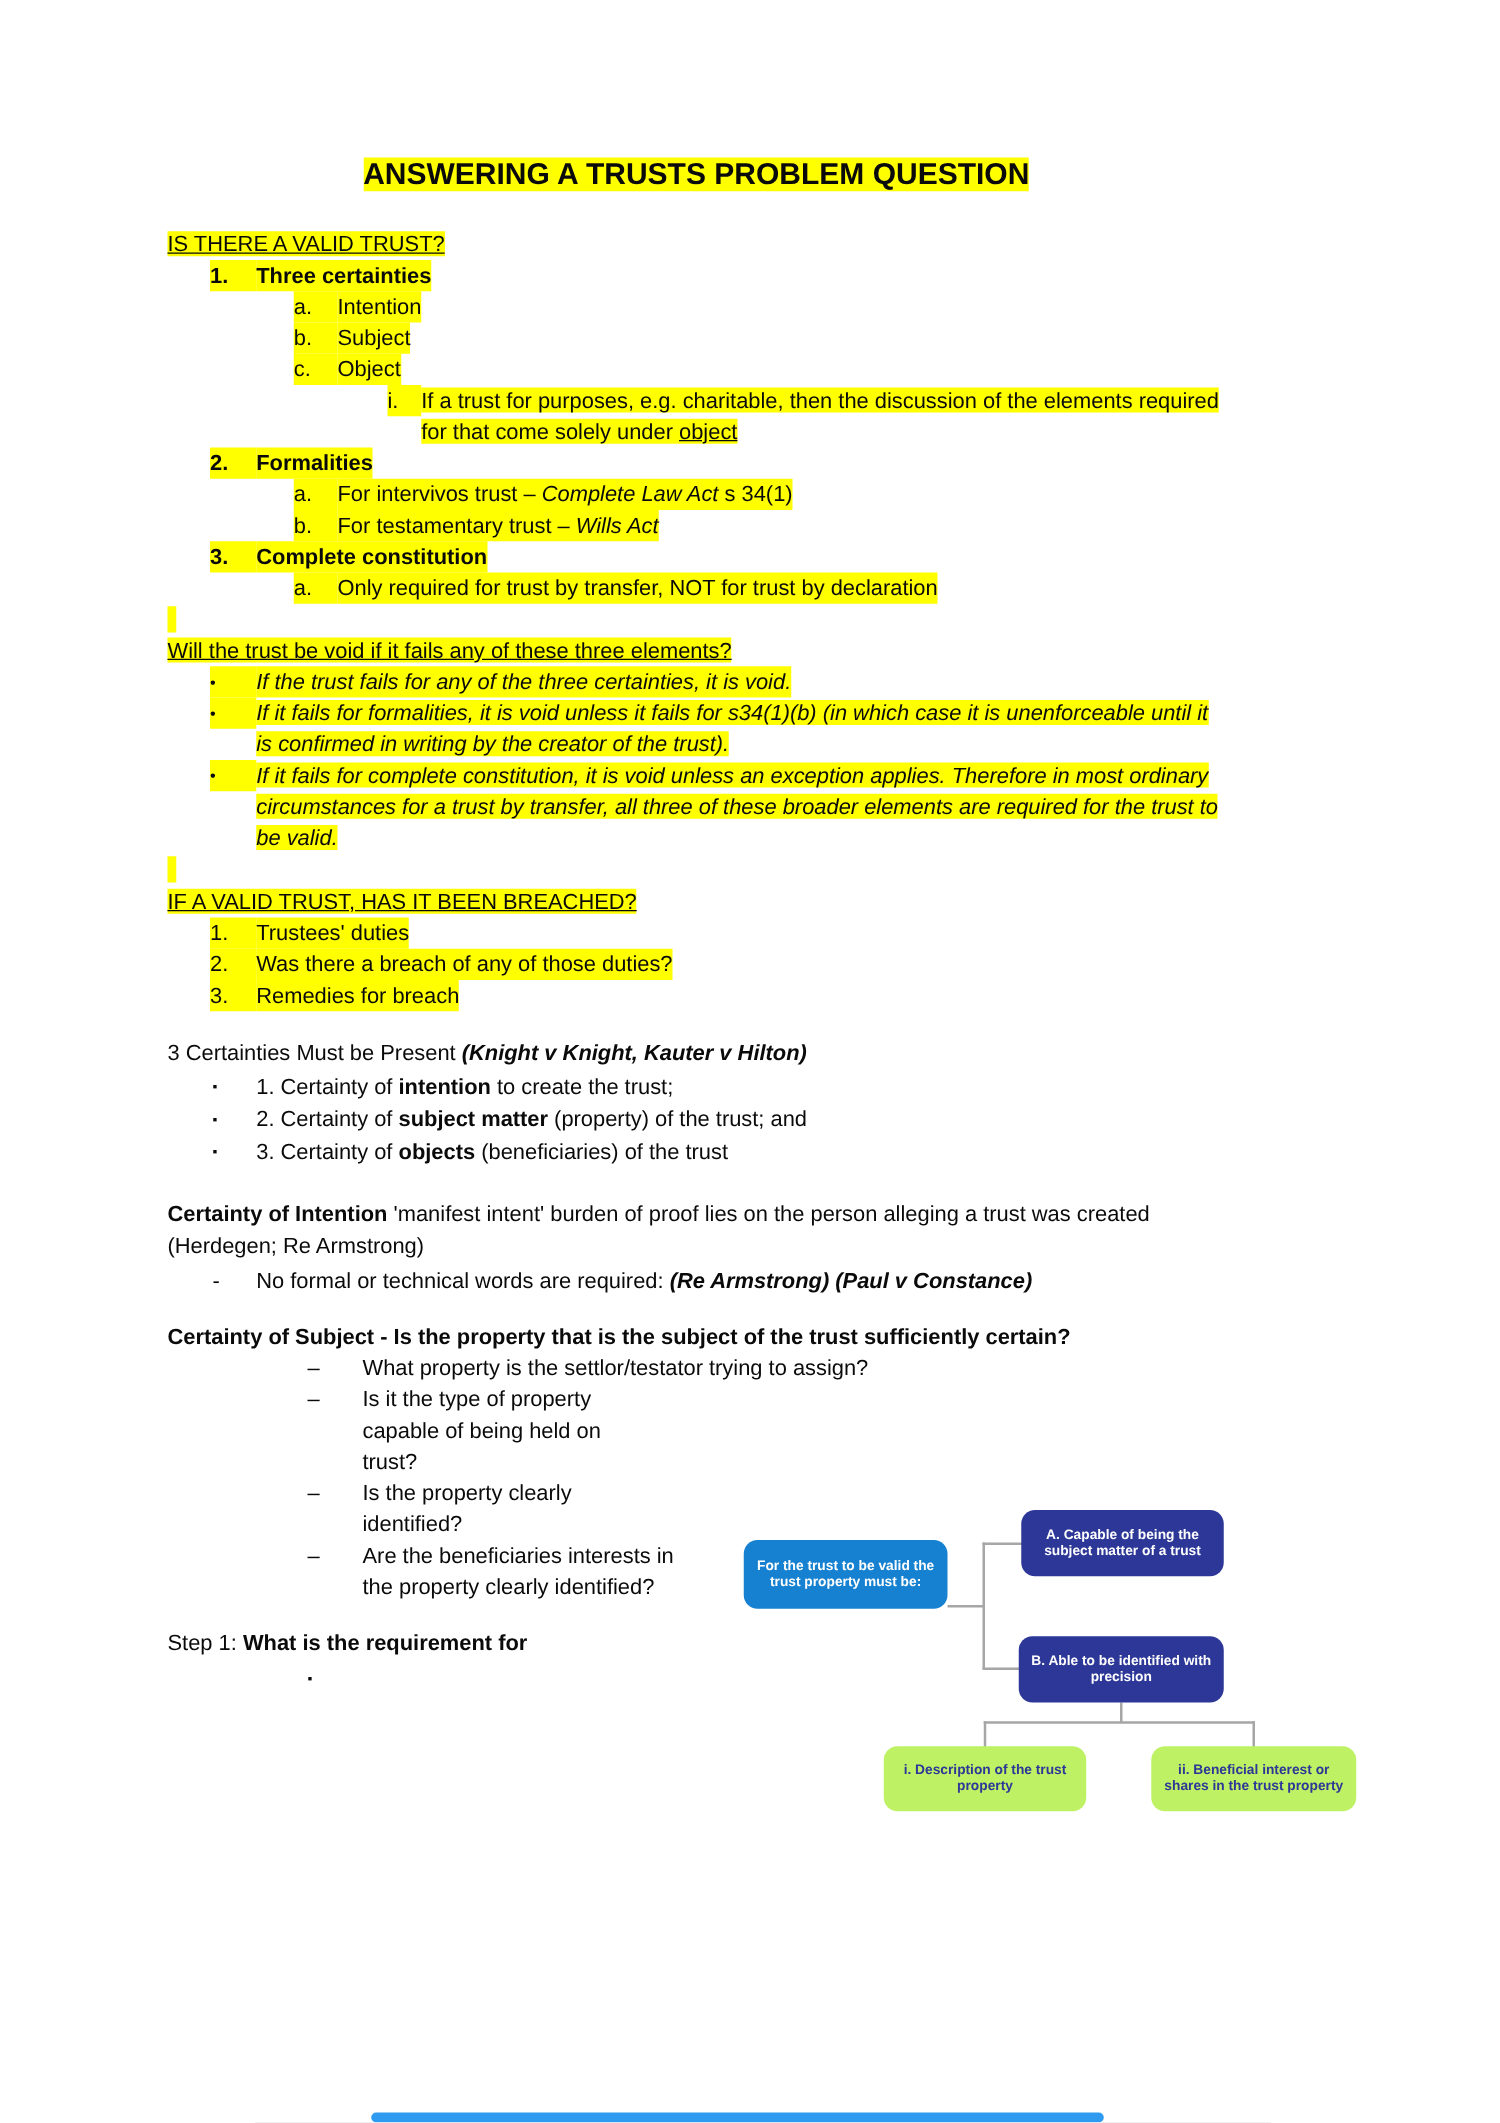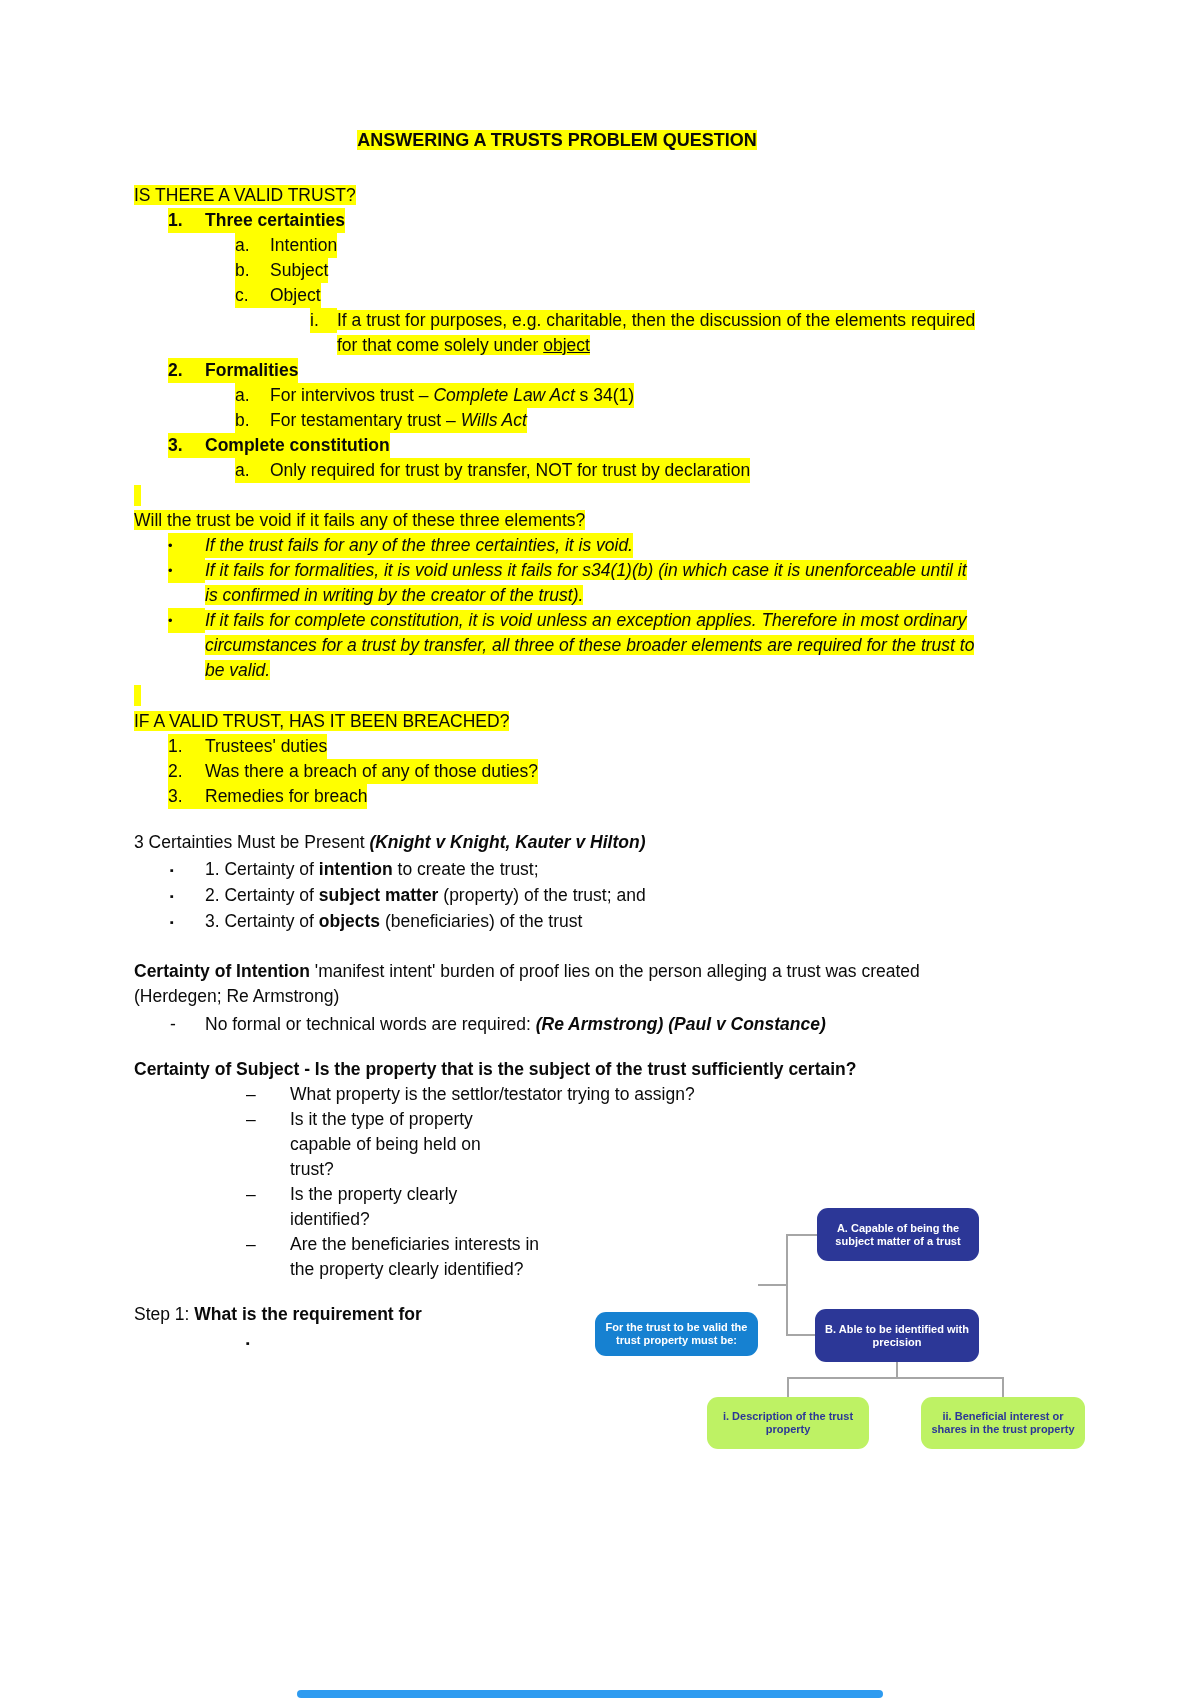--- a/index.html
+++ b/index.html
@@ -1,22 +1,22 @@
 <!DOCTYPE html>
 <html><head>
 <meta charset="utf-8">
 <style>
   html,body{margin:0;padding:0;background:#e8e8e8;}
   .page{position:relative;width:1200px;height:1698px;background:#ffffff;margin:0 auto;
         font-family:"Liberation Sans",sans-serif;color:#0a0a0a;font-size:17.5px;overflow:hidden;}
   .content{position:absolute;left:134px;top:0;width:846px;}
   .hl{background:#ffff00;}
-  .title{margin-top:128px;text-align:center;font-weight:bold;font-size:18px;line-height:24px;}
+  .title{margin-top:128px;text-align:center;font-weight:bold;font-size:24px;line-height:24px;}
   .h1{line-height:25px;margin:0;}
-  .h1 .hl{}
+  .h1 .hl{text-decoration:underline;}
   .row{display:flex;line-height:25px;align-items:flex-start;}
   .lvl1{padding-left:34px;}
   .lvl1 .marker{flex:0 0 37px;}
   .lvla{padding-left:101px;}
   .lvla .marker{flex:0 0 35px;}
   .lvli{padding-left:176px;}
   .lvli .marker{flex:0 0 27px;}
   .lvli .txt{max-width:655px;}
   .bullet{padding-left:34px;}
   .bullet .marker{flex:0 0 37px;font-size:13px;}
@@ -30,21 +30,21 @@
   .bold{font-weight:bold;}
   .ital{font-style:italic;}
   .bital{font-weight:bold;font-style:italic;}
   .und{text-decoration:underline;}
   .para-mark{width:7px;height:21px;background:#ffff00;margin-top:2px;}
   .plain{line-height:25px;}
   
   .dbox{position:absolute;box-sizing:border-box;border-radius:11px;color:#ffffff;
         font-weight:bold;font-size:11px;line-height:13px;display:flex;align-items:center;
         justify-content:center;text-align:center;padding:16px 9px;}
-  .root-box{left:595px;top:1312px;width:163px;height:44px;background:#1681d1;}
+  .root-box{left:595px;top:1232px;width:163px;height:55px;background:#1681d1;}
   .navy-box{background:#2c3797;}
   .box-a{left:817px;top:1208px;width:162px;height:53px;}
   .box-b{left:815px;top:1309px;width:164px;height:53px;}
   .gold-box{background:#bef264;color:#2c3797;}
   .box-i{left:707px;top:1397px;width:162px;height:52px;}
   .box-ii{left:921px;top:1397px;width:164px;height:52px;}
   .conn{position:absolute;background:#a6a6a6;}
   .footer-bar{position:absolute;left:297px;top:1690px;width:586px;height:8px;
               background:#2e9bf0;border-radius:4px;}
 </style>

